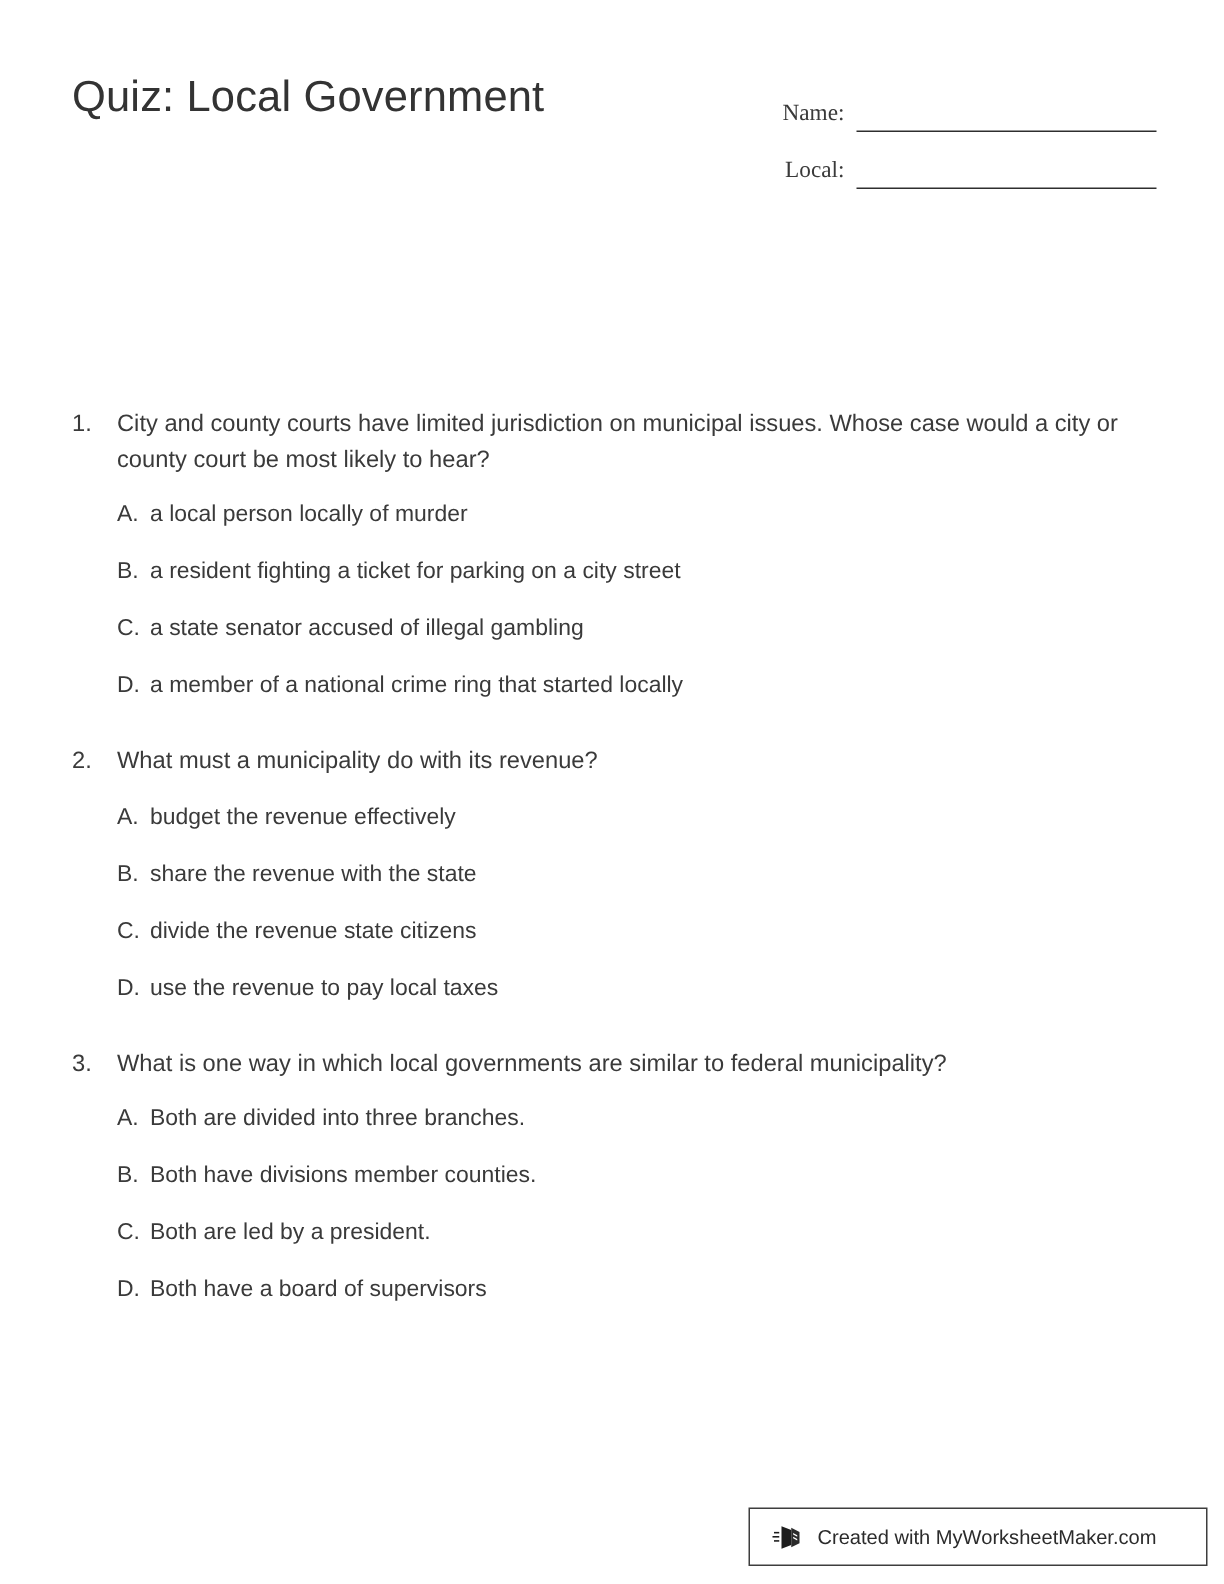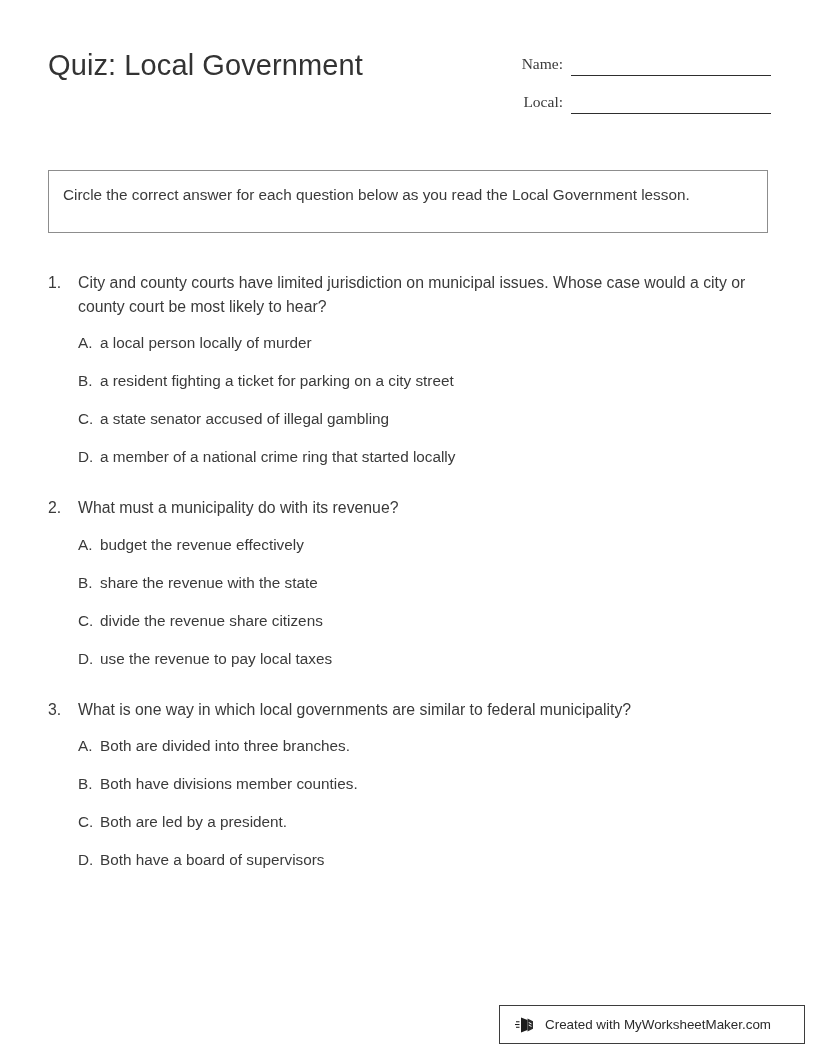--- a/index.html
+++ b/index.html
@@ -40,21 +40,21 @@
     top: 49px;
     font-size: 29px;
     font-weight: 300;
     letter-spacing: 0.1px;
     color: #333333;
     white-space: nowrap;
   }
   .namedate {
     position: absolute;
     left: 505px;
-    top: 38px;
+    top: 50px;
     width: 266px;
   }
   .nd-row {
     display: flex;
     align-items: flex-end;
     height: 38px;
   }
   .nd-label {
     font-family: "Liberation Serif", serif;
     font-size: 15.5px;
@@ -178,40 +178,37 @@
         <div class="nd-label">Name:</div>
         <div class="nd-line"></div>
       </div>
       <div class="nd-row">
         <div class="nd-label">Local:</div>
         <div class="nd-line"></div>
       </div>
     </div>
   </div>
 
-  <div class="instructions">
-    <span>Circle the correct answer for each question below as you read the Local Government lesson.</span>
-  </div>
 
   <div class="questions">
       <div class="question-block">
         <div class="q-stem"><span class="q-num">1.</span><span>City and county courts have limited jurisdiction on municipal issues. Whose case would a city or county court be most likely to hear?</span></div>
         <div class="options">
           <div class="option"><span class="opt-letter">A.</span><span>a local person locally of murder</span></div>
           <div class="option"><span class="opt-letter">B.</span><span>a resident fighting a ticket for parking on a city street</span></div>
           <div class="option"><span class="opt-letter">C.</span><span>a state senator accused of illegal gambling</span></div>
           <div class="option"><span class="opt-letter">D.</span><span>a member of a national crime ring that started locally</span></div>
         </div>
       </div>
       <div class="question-block">
         <div class="q-stem"><span class="q-num">2.</span><span>What must a municipality do with its revenue?</span></div>
         <div class="options">
           <div class="option"><span class="opt-letter">A.</span><span>budget the revenue effectively</span></div>
           <div class="option"><span class="opt-letter">B.</span><span>share the revenue with the state</span></div>
-          <div class="option"><span class="opt-letter">C.</span><span>divide the revenue share citizens</span></div>
+          <div class="option"><span class="opt-letter">C.</span><span>divide the revenue state citizens</span></div>
           <div class="option"><span class="opt-letter">D.</span><span>use the revenue to pay local taxes</span></div>
         </div>
       </div>
       <div class="question-block">
         <div class="q-stem"><span class="q-num">3.</span><span>What is one way in which local governments are similar to federal municipality?</span></div>
         <div class="options">
           <div class="option"><span class="opt-letter">A.</span><span>Both are divided into three branches.</span></div>
           <div class="option"><span class="opt-letter">B.</span><span>Both have divisions member counties.</span></div>
           <div class="option"><span class="opt-letter">C.</span><span>Both are led by a president.</span></div>
           <div class="option"><span class="opt-letter">D.</span><span>Both have a board of supervisors</span></div>

